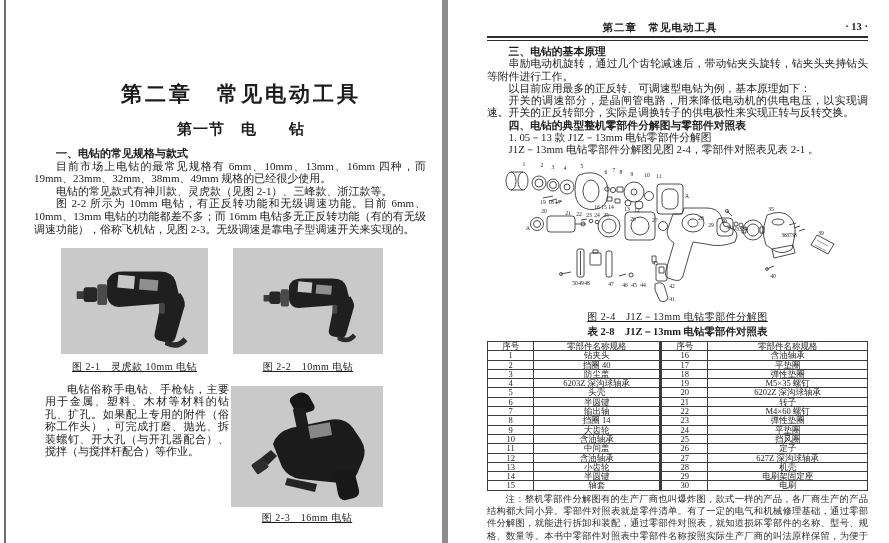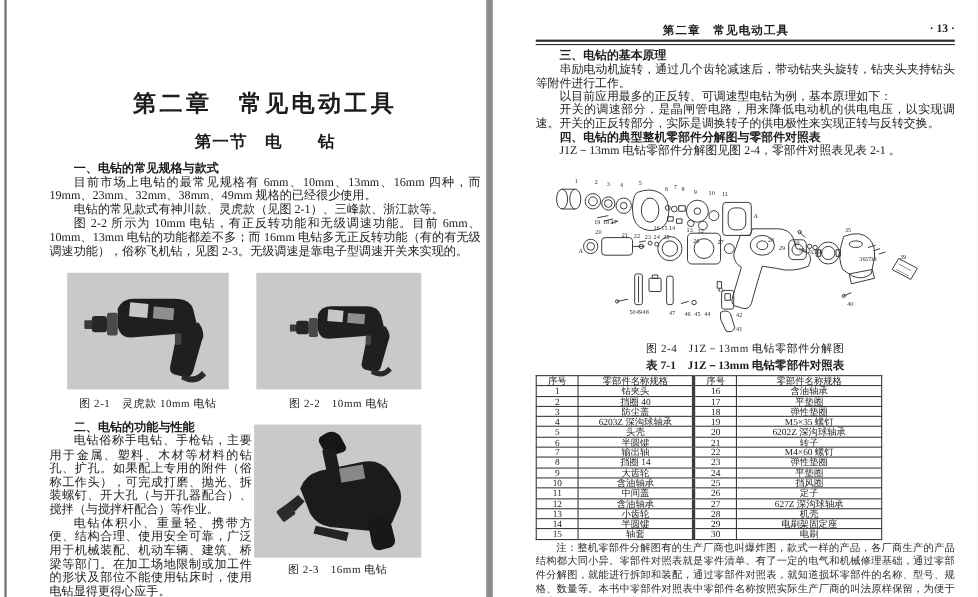--- a/index.html
+++ b/index.html
@@ -8,28 +8,28 @@
   .edge-line{position:absolute;left:4px;top:0;width:2px;height:543px;background:#6f6f6f;}
   .gutter{position:absolute;left:442px;top:0;width:6px;height:543px;background:#8d8d8d;}
   p{margin:0;}
   .bold{font-weight:bold;}
   .indent{text-indent:2em;}
   
   .chapter-title{position:absolute;left:45px;top:80px;width:392px;text-align:center;
                  font-size:21px;font-weight:bold;letter-spacing:3px;}
   .section-title{position:absolute;left:45px;top:120px;width:392px;text-align:center;
                  font-size:15px;font-weight:bold;letter-spacing:1px;}
-  .lp-block1{position:absolute;left:45px;top:147px;width:392px;font-size:11px;
+  .lp-block1{position:absolute;left:34px;top:147px;width:392px;font-size:11px;
              line-height:12.6px;text-align:justify;}
   .photo{position:absolute;background:#c9c9c9;}
   .photo svg{display:block;width:100%;height:100%;}
   .photo1{left:61px;top:248px;width:147px;height:106px;}
   .photo2{left:233px;top:248px;width:150px;height:106px;}
   .photo3{left:231px;top:386px;width:152px;height:121px;}
-  .caption{position:absolute;text-align:center;font-size:10px;letter-spacing:0.5px;}
+  .caption{position:absolute;text-align:center;font-size:10px;letter-spacing:0.5px;text-decoration:underline;}
   .cap1{left:61px;top:360px;width:147px;}
   .cap2{left:233px;top:360px;width:150px;}
   .cap3{left:231px;top:511px;width:152px;}
   .lp-block2{position:absolute;left:45px;top:383px;width:184px;font-size:11px;
              line-height:12.4px;text-align:justify;}
   
   .rp-header-title{position:absolute;left:560px;top:21px;width:200px;text-align:center;
                    font-size:10.5px;font-weight:bold;letter-spacing:1px;}
   .rp-pagenum{position:absolute;left:822px;top:21px;width:46px;text-align:right;
               font-size:10.5px;font-weight:bold;}
@@ -39,21 +39,21 @@
             line-height:12.3px;text-align:justify;}
   .diagram{position:absolute;left:487px;top:161px;width:381px;height:147px;}
   .diagram svg{display:block;width:100%;height:100%;}
   .diagram svg *{vector-effect:non-scaling-stroke;}
   .part{fill:none;stroke:#3a3a3a;stroke-width:0.9;}
   .hatch{stroke:#3a3a3a;stroke-width:0.5;}
   .callout{font-family:"Liberation Serif","DejaVu Serif",serif;font-size:5.6px;fill:#222;}
   .cap4{left:487px;top:310px;width:381px;}
   .table-title{position:absolute;left:487px;top:325px;width:381px;text-align:center;
                font-size:10.5px;font-weight:bold;}
-  table.parts{position:absolute;left:487px;top:341px;width:315px;border-collapse:collapse;
+  table.parts{position:absolute;left:487px;top:341px;width:381px;border-collapse:collapse;
               font-size:8.5px;table-layout:fixed;}
   table.parts th,table.parts td{border:1px solid #3c3c3c;text-align:center;padding:0;
               height:8.3px;line-height:8.3px;font-weight:normal;overflow:hidden;white-space:nowrap;}
   table.parts .c-seq{width:12%;}
   table.parts .c-name{width:33%;}
   table.parts .c-name2{width:42%;}
   table.parts .half-divider{border-left:3px solid #3c3c3c;}
   .note{position:absolute;left:487px;top:493px;width:381px;font-size:9.3px;line-height:12.2px;
         text-align:justify;text-indent:2em;color:#2b2b2b;}
 </style>
@@ -96,23 +96,21 @@
 
     <div class="photo photo2">
       <svg viewBox="0 0 150 106">
         <use href="#pistol" transform="translate(24,10) scale(0.82)"></use>
       </svg>
     </div>
     <div class="caption cap1">图 2-1　灵虎款 10mm 电钻</div>
     <div class="caption cap2">图 2-2　10mm 电钻</div>
 
     <div class="lp-block2">
-      <p class="bold indent">二、电钻的功能与性能</p>
       <p class="indent">电钻俗称手电钻、手枪钻，主要用于金属、塑料、木材等材料的钻孔、扩孔。如果配上专用的附件（俗称工作头），可完成打磨、抛光、拆装螺钉、开大孔（与开孔器配合）、搅拌（与搅拌杆配合）等作业。</p>
-      <p class="indent">电钻体积小、重量轻、携带方便、结构合理、使用安全可靠，广泛用于机械装配、机动车辆、建筑、桥梁等部门。在加工场地限制或加工件的形状及部位不能使用钻床时，使用电钻显得更得心应手。</p>
     </div>
 
     <div class="photo photo3">
       <svg viewBox="0 0 152 121">
         <path d="M62 10 q9 -7 16 0 l5 9 q2 4 -2 6 l-10 3 q-5 1 -7 -3 l-5 -9 q-1 -4 3 -6 z" fill="#161616"></path>
         <rect x="64" y="22" width="12" height="22" fill="#1d1d1d" transform="rotate(-12 70 33)"></rect>
         <path d="M30 72 l10 -8 6 6 -9 9 z" fill="#262626"></path>
         <rect x="22" y="74" width="14" height="12" rx="2" fill="#2c2c2c" transform="rotate(-35 29 80)"></rect>
         <path d="M42 58 q4 -12 18 -16 l38 -8 q16 -3 24 8 l8 12 q6 10 2 20 l-6 14 q-5 10 -17 9 l-40 -4 q-12 -2 -18 -12 z" fill="#1b1b1b"></path>
         <rect x="78" y="38" width="22" height="13" fill="#888888" transform="rotate(-10 89 44)"></rect>
@@ -128,20 +126,21 @@
     <div class="rp-pagenum">· 13 ·</div>
     <div class="rp-rule-thick"></div>
     <div class="rp-rule-thin"></div>
 
     <div class="rp-block">
       <p class="bold indent">三、电钻的基本原理</p>
       <p class="indent">串励电动机旋转，通过几个齿轮减速后，带动钻夹头旋转，钻夹头夹持钻头等附件进行工作。</p>
       <p class="indent">以目前应用最多的正反转、可调速型电钻为例，基本原理如下：</p>
       <p class="indent">开关的调速部分，是晶闸管电路，用来降低电动机的供电电压，以实现调速。开关的正反转部分，实际是调换转子的供电极性来实现正转与反转交换。</p>
       <p class="bold indent">四、电钻的典型整机零部件分解图与零部件对照表</p>
+      <p class="indent">1. 05－13 款 J1Z－13mm 电钻零部件分解图</p>
       <p class="indent">J1Z－13mm 电钻零部件分解图见图 2-4，零部件对照表见表 2-1 。</p>
     </div>
 
     <div class="diagram">
       <svg viewBox="0 0 381 147">
 
         <g class="part">
           <ellipse cx="24" cy="20" rx="5" ry="9"></ellipse>
             <ellipse cx="36" cy="20" rx="5" ry="9"></ellipse>
           <line x1="24" y1="11" x2="36" y2="11"></line>
@@ -275,21 +274,21 @@
           <text x="138" y="126" class="callout" text-anchor="middle">46</text>
           <text x="147" y="126" class="callout" text-anchor="middle">45</text>
           <text x="156" y="126" class="callout" text-anchor="middle">44</text>
           <text x="168" y="104" class="callout" text-anchor="middle">43</text>
           <text x="185" y="127" class="callout" text-anchor="middle">42</text>
           <text x="185" y="140" class="callout" text-anchor="middle">41</text>
         </svg>
     </div>
     <div class="caption cap4">图 2-4　J1Z－13mm 电钻零部件分解图</div>
 
-    <div class="table-title">表 7-1　J1Z－13mm 电钻零部件对照表</div>
+    <div class="table-title">表 2-8　J1Z－13mm 电钻零部件对照表</div>
     <table class="parts">
       <thead>
           <tr>
             <th class="c-seq">序号</th>
             <th class="c-name">零部件名称规格</th>
             <th class="c-seq half-divider">序号</th>
             <th class="c-name2">零部件名称规格</th>
           </tr>
         </thead>
       <tbody>

